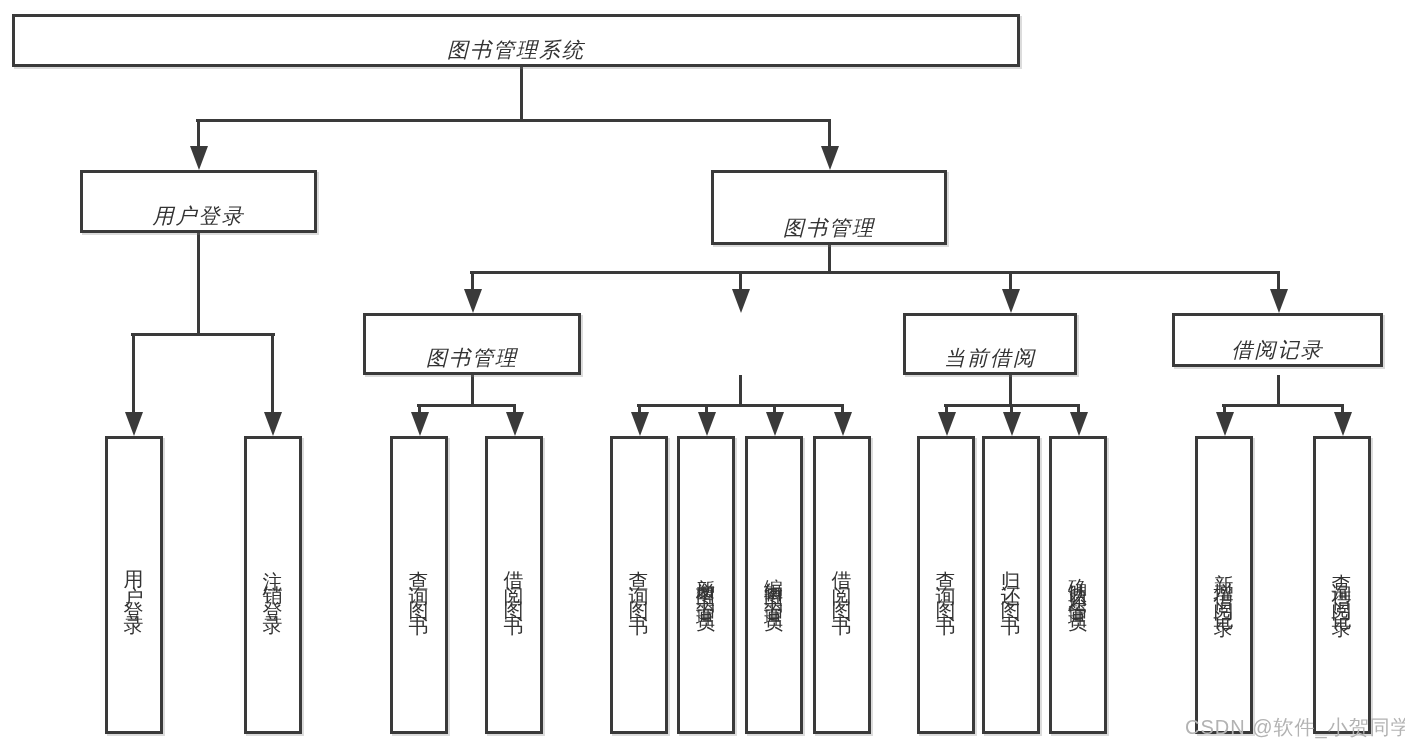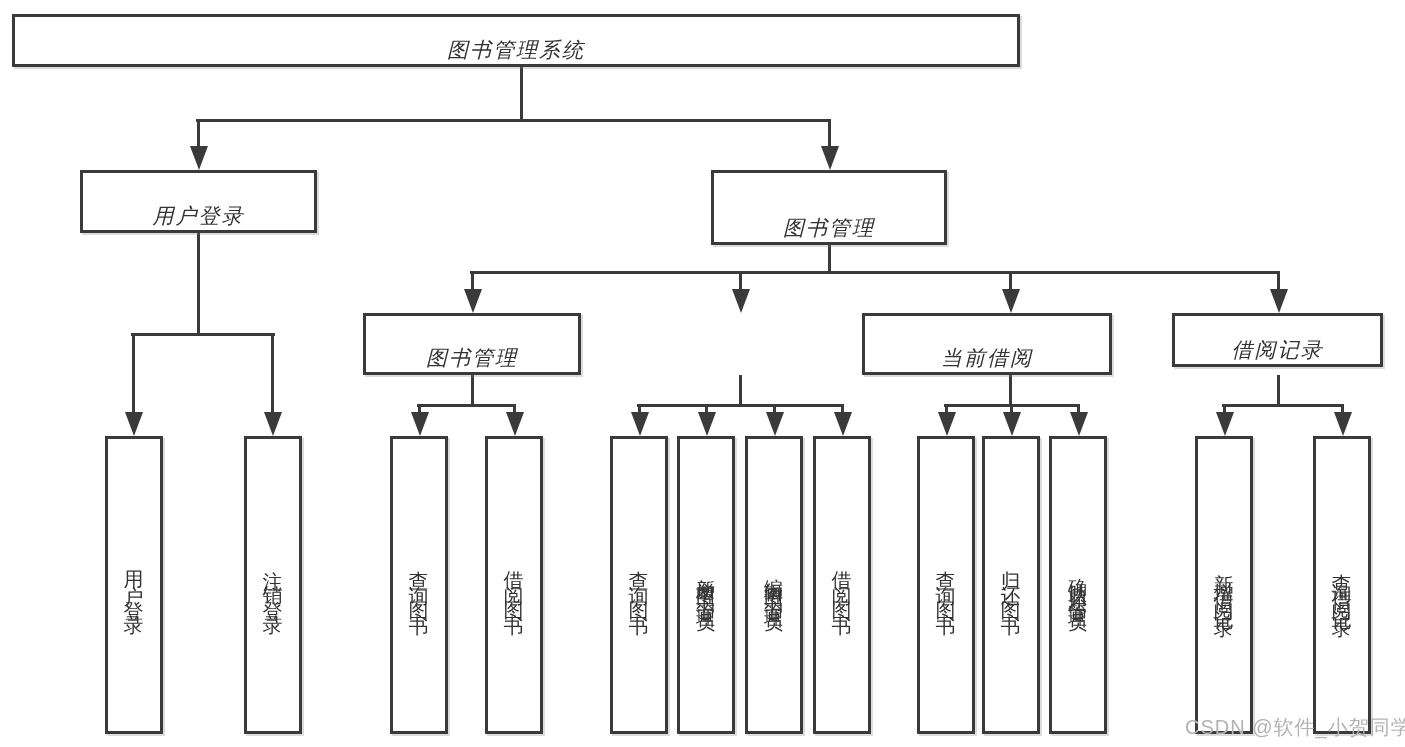--- a/index.html
+++ b/index.html
@@ -115,21 +115,21 @@
 
   <div class="hbox" style="left:711px;top:170px;width:236px;height:75px">
     <span>图书管理</span>
   </div>
 
   <div class="hbox" style="left:363px;top:313px;width:218px;height:62px">
     <span>图书管理</span>
   </div>
 
 
-  <div class="hbox" style="left:862px;top:313px;width:250px;height:62px">
+  <div class="hbox" style="left:903px;top:313px;width:174px;height:62px">
     <span>当前借阅</span>
   </div>
 
   <div class="hbox" style="left:1172px;top:313px;width:211px;height:54px">
     <span>借阅记录</span>
   </div>
 
   <div class="vbox ls-s" style="left:105px">
     <span>用户登录</span>
   </div>

